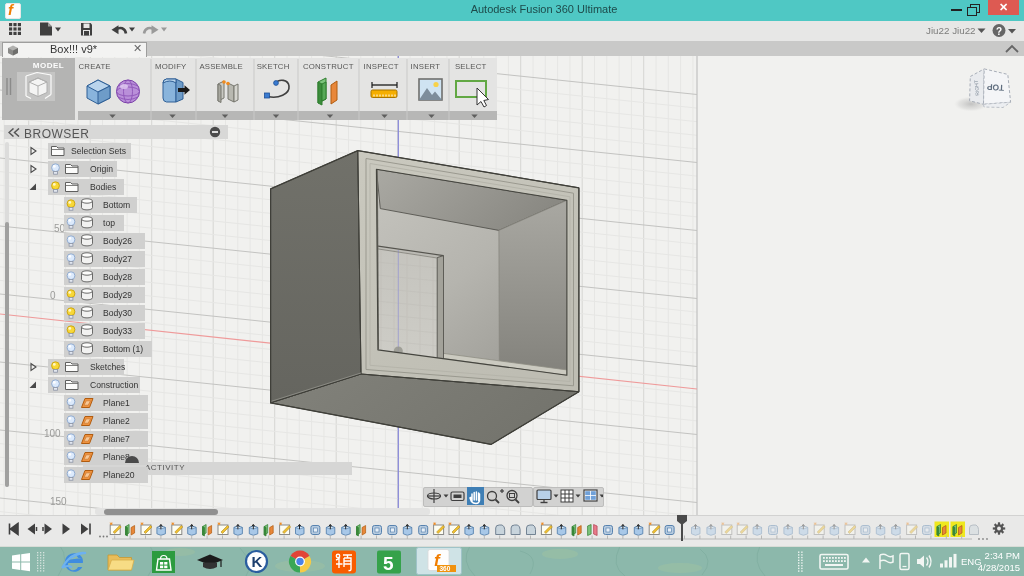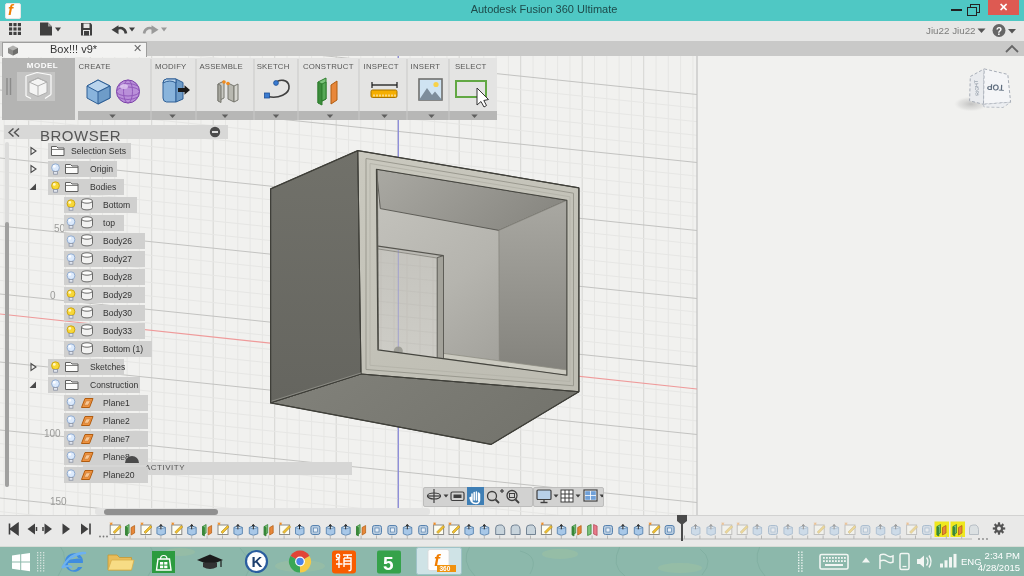--- a/index.html
+++ b/index.html
@@ -257,21 +257,21 @@
   </svg>
 <div class="abs" style="left:26px;top:43px;font-size:11px;color:#333;padding-left:24px;">Box!!! v9*</div>
 <div class="abs" style="left:133px;top:42px;font-size:11px;color:#666;">✕</div>
 <svg class="abs" style="left:1004px;top:44px" width="16" height="10" viewBox="0 0 16 10">
     <path d="M2 8 L8 2 L14 8" stroke="#666" stroke-width="1.8" fill="none"></path>
   </svg>
 
 <div class="abs" style="left:2px;top:58px;width:495px;height:62px;background:#e4e4e3;"></div>
 <div class="abs" style="left:78px;top:111px;width:419px;height:9px;background:#b7b7b6;"></div>
 <div class="abs" style="left:2px;top:58px;width:73px;height:62px;background:#b4b4b3;"></div>
-<div class="abs" style="left:6px;top:61px;width:73px;text-align:center;font-size:8px;font-weight:bold;color:#fdfdfd;letter-spacing:0.5px;">MODEL</div>
+<div class="abs" style="left:12px;top:61px;width:73px;text-align:center;font-size:8px;font-weight:bold;color:#fdfdfd;letter-spacing:0.5px;">MODEL</div>
 <svg class="abs" style="left:0;top:58px" width="512" height="62" viewBox="0 0 512 62">
     <line x1="7" y1="20" x2="7" y2="37" stroke="#8b8b8a" stroke-width="1.4"></line>
     <line x1="10.5" y1="20" x2="10.5" y2="37" stroke="#8b8b8a" stroke-width="1.4"></line>
     <rect x="17" y="14" width="38" height="29" fill="#c5c5c4"></rect>
     <g stroke="#fbfbfa" stroke-width="1.2" fill="none">
       <path d="M26 18 L26 38 M26 18 L37 14.5 M37 14.5 L51 17 M51 17 L51 36.5 M51 36.5 L45 40.5 M26 38 L31 40.5"></path>
       <path d="M38 20 L29 24 L29 34.5 L38 38.5 L47 34.5 L47 24 Z" fill="#f4f4f3" stroke="#aFaFae" stroke-width="1"></path>
       <path d="M29 24 L38 28 L47 24 M38 28 L38 38.5 M38 20 L47 24 M38 20 L29 24" stroke="#aFaFae" stroke-width="1"></path>
     </g>
     <line x1="151" y1="1" x2="151" y2="62" stroke="#c9c9c8" stroke-width="1"></line>
@@ -347,21 +347,21 @@
     <rect x="419" y="21" width="23" height="21" fill="#cfe3f2" stroke="#6f6f6d" stroke-width="1.6"></rect>
     <circle cx="436" cy="26.5" r="2.6" fill="#f7d24a"></circle>
     <path d="M419 42 L427 30 L432 37 L435 33.5 L442 42 Z" fill="#7d8d9b"></path>
     <rect x="456" y="23" width="30" height="16" fill="none" stroke="#62a844" stroke-width="2"></rect>
     <path d="M477 30 L477 47 L481 43.5 L484 49 L486.5 47.5 L483.8 42.5 L488.5 41.5 Z" fill="#fff" stroke="#333" stroke-width="1"></path>
   </svg>
 <div class="abs" style="left:4px;top:125px;width:224px;height:14px;background:#d8d8d7;"></div>
 <svg class="abs" style="left:8px;top:128px" width="14" height="9" viewBox="0 0 14 9">
     <path d="M5.5 0.5 L1 4.5 L5.5 8.5 M11 0.5 L6.5 4.5 L11 8.5" stroke="#555" stroke-width="1.5" fill="none"></path>
   </svg>
-<div class="abs" style="left:40px;top:127px;font-size:15px;color:#555;letter-spacing:0.5px;">BROWSER</div>
+<div class="abs" style="left:24px;top:127px;font-size:12px;color:#555;letter-spacing:0.5px;">BROWSER</div>
 <svg class="abs" style="left:209px;top:126px" width="12" height="12" viewBox="0 0 12 12">
     <circle cx="6" cy="6" r="5.2" fill="#4a4a4a"></circle>
     <rect x="3" y="5.2" width="6" height="1.6" fill="#fff"></rect>
   </svg>
 <div class="abs" style="left:5px;top:142px;width:4px;height:345px;background:#dcdcdb;border-radius:2px;"></div>
 <div class="abs" style="left:5px;top:222px;width:4px;height:265px;background:#a0a09f;border-radius:2px;"></div>
 <div class="abs" style="left:83px;top:462px;width:269px;height:13px;background:#d6d6d5;"></div>
 <div class="abs" style="left:145px;top:463px;font-size:8px;color:#555;letter-spacing:0.5px;">ACTIVITY</div>
 <svg class="abs" style="left:0;top:142px" width="240" height="346" viewBox="0 142 240 346">
     <rect x="48" y="143" width="83" height="16" fill="#d0d0cf"></rect>

